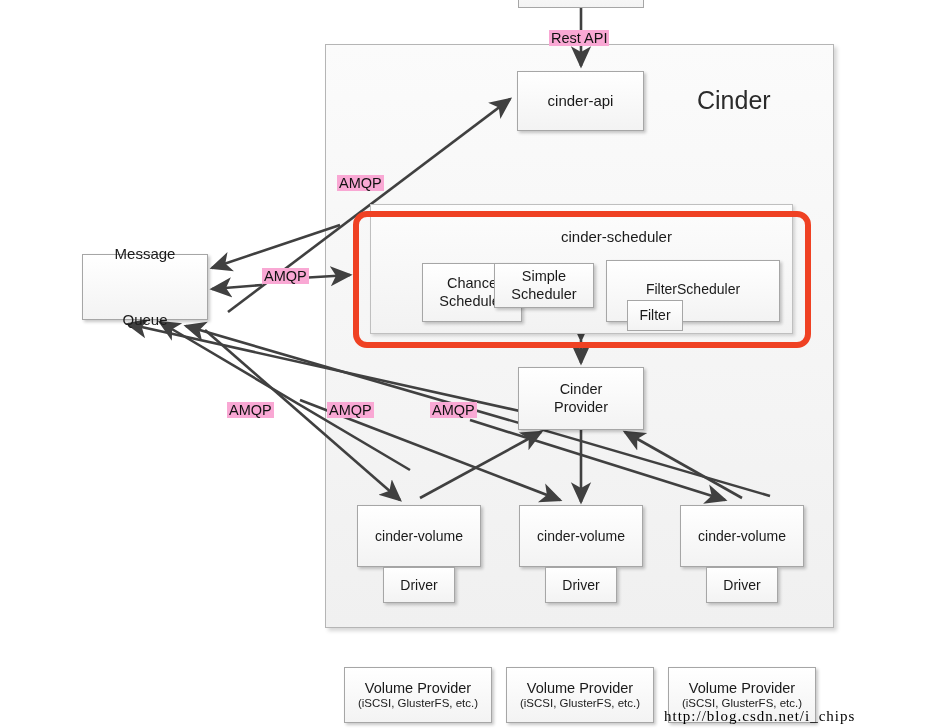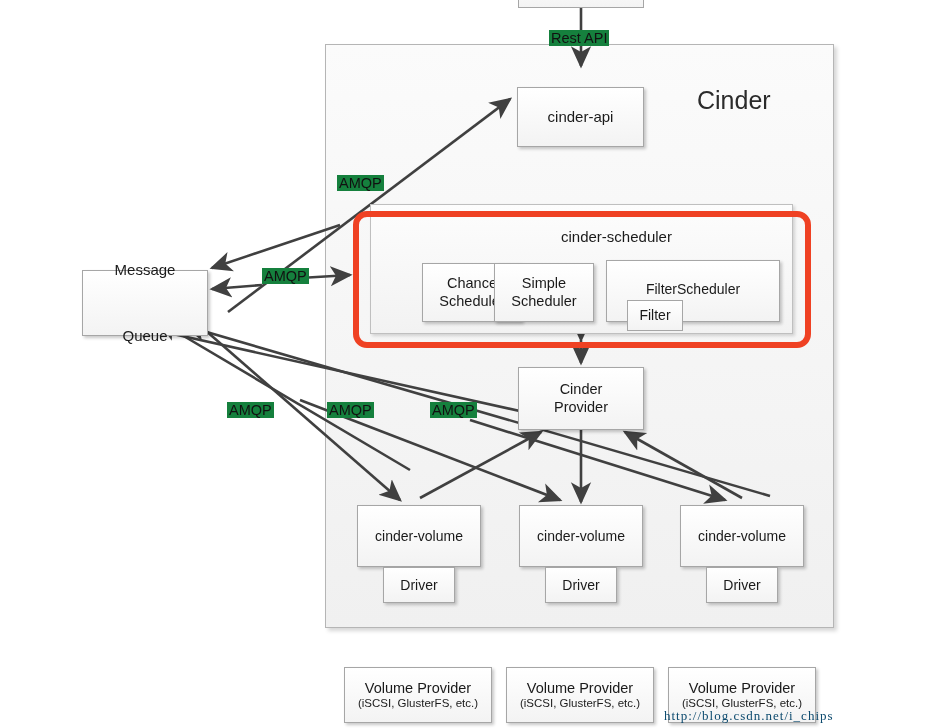--- a/index.html
+++ b/index.html
@@ -56,39 +56,39 @@
   .redbox {
     position: absolute;
     box-sizing: border-box;
     border: 6px solid #ef4123;
     border-radius: 14px;
     background: transparent;
   }
   .lbl {
     position: absolute;
     color: #111111;
-    background: #15803d;
+    background: #f9a8d4;
     padding: 0 2px;
     white-space: nowrap;
   }
   .title-cinder {
     position: absolute;
     font-size: 25px;
     color: #2b2b2b;
     white-space: nowrap;
   }
-  .t16 { font-size: 15px; margin-top: 16px; }
+  .t16 { font-size: 15px; }
   .t15 { font-size: 14.5px; }
   .t14 { font-size: 14px; }
   .sub { font-size: 11.5px; }
   .watermark {
     position: absolute;
     font-family: "Liberation Serif", serif;
-    font-size: 13px;
-    color: #0c4a6e;
+    font-size: 15px;
+    color: #000000;
     letter-spacing: 1px;
     white-space: nowrap;
   }
   .sched-title {
     position: absolute;
     font-size: 15px;
     color: #1a1a1a;
     white-space: nowrap;
     margin-left: 44px;
   }
@@ -165,21 +165,21 @@
 
   <div class="panel" style="left:370px; top:204px; width:423px; height:130px;"></div>
 
   <div class="sched-title" style="left:517px; top:228px;">cinder-scheduler</div>
 
   <div class="box t15 two-line" style="left:382px; top:263px; width:100px; height:59px;margin-left:40px;">
     <span>Chance</span>
     <span>Scheduler</span>
   </div>
 
-  <div class="box t15 two-line" style="left:494px; top:263px; width:100px; height:59px;">
+  <div class="box t15 two-line" style="left:494px; top:263px; width:100px; height:45px;">
     <span>Simple</span>
     <span>Scheduler</span>
   </div>
 
   <div class="box" style="left:606px; top:260px; width:174px; height:62px; justify-content:flex-start; padding-top:20px;">
     <div class="fs-title" style="position:static; margin-bottom:2px;">FilterScheduler</div>
     <div style="display:flex; width:132px; height:31px;">
       <div class="box box-plain t14" style="position:static; flex:0 0 56px; height:31px;">
         <span>Filter</span>
       </div>

